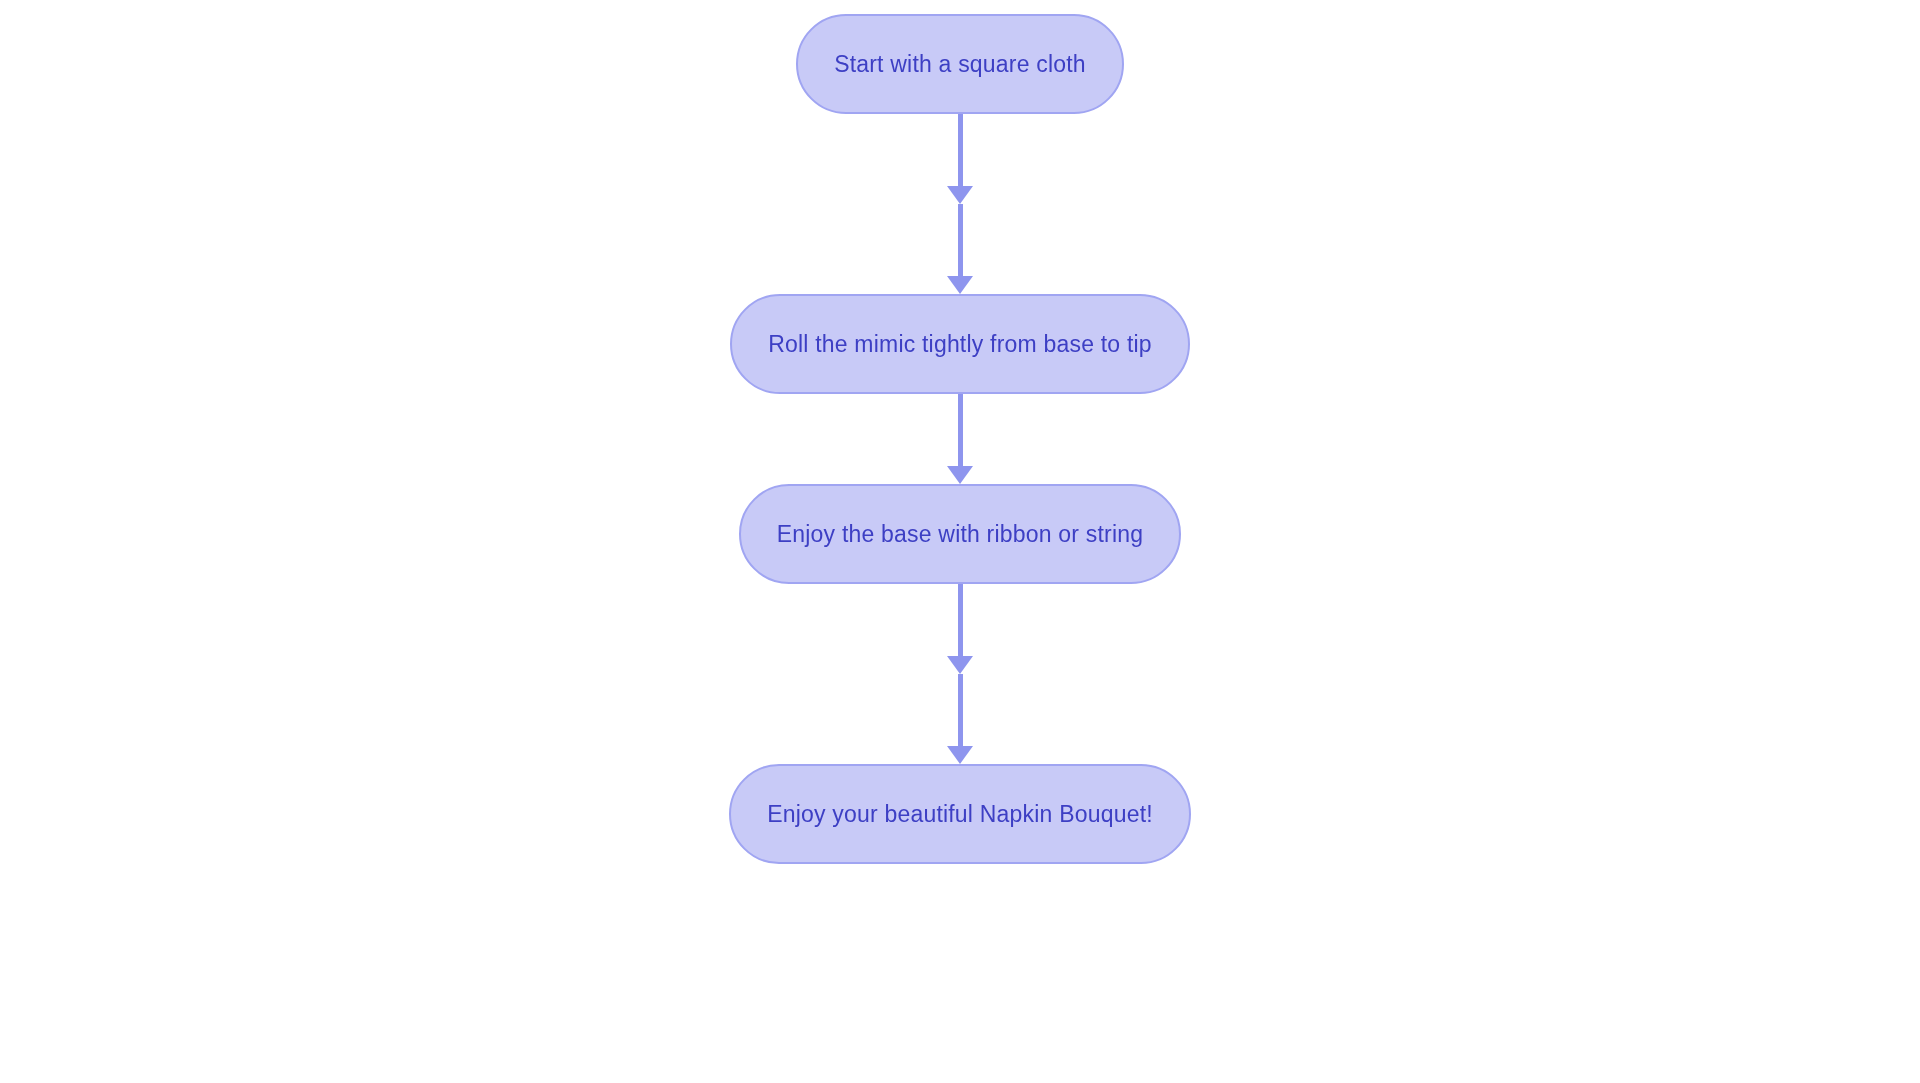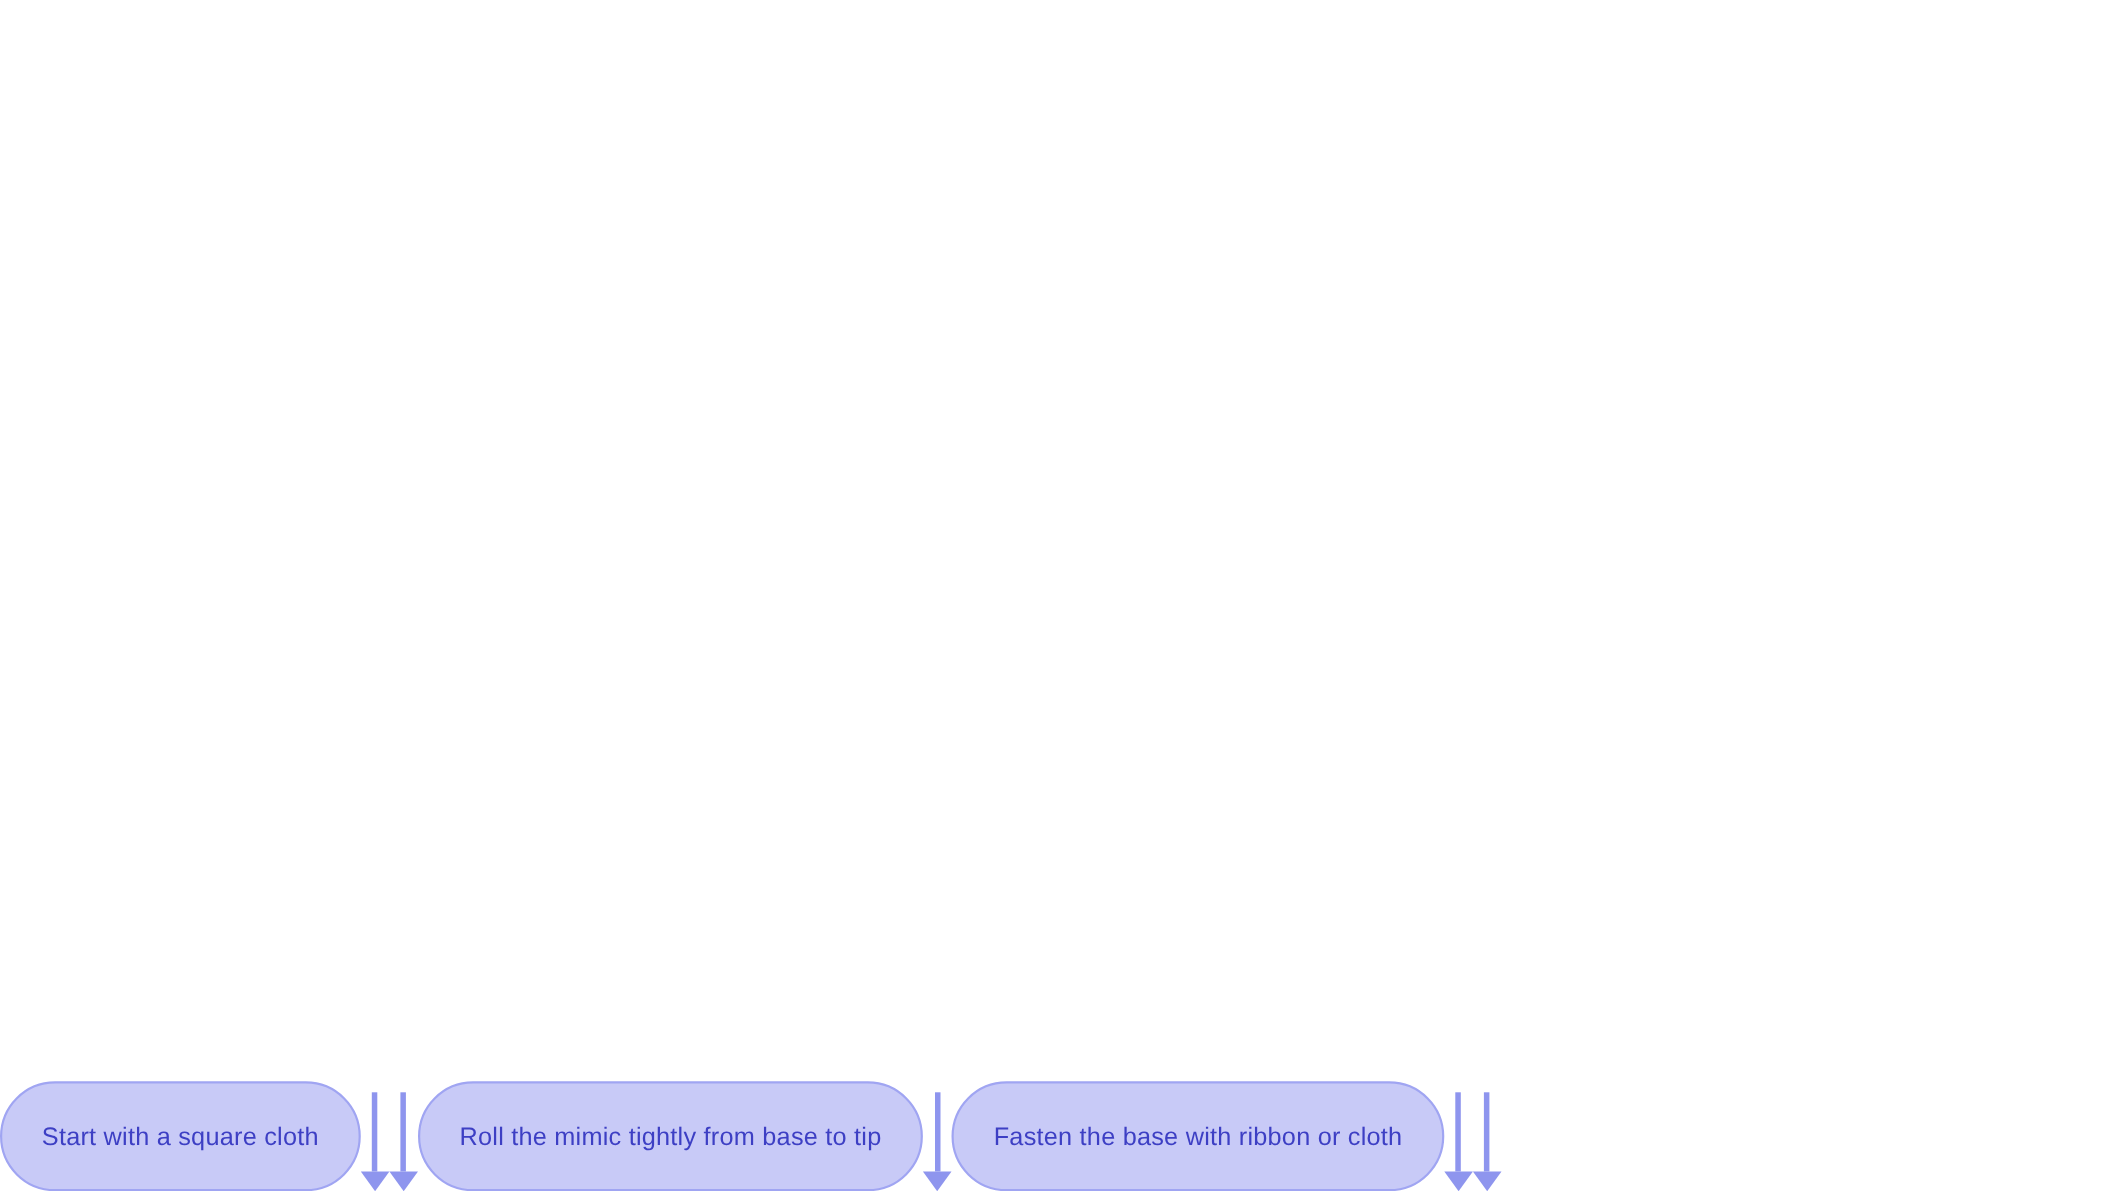--- a/index.html
+++ b/index.html
@@ -8,22 +8,22 @@
     background: #ffffff;
     width: 1920px;
     height: 1083px;
     overflow: hidden;
     font-family: "Liberation Sans", sans-serif;
   }
   .canvas {
     width: 1920px;
     height: 1083px;
     display: flex;
-    flex-direction: row;
-    align-items: flex-end;
+    flex-direction: column;
+    align-items: center;
     padding-top: 14px;
     box-sizing: border-box;
   }
   .node {
     height: 100px;
     border-radius: 50px;
     background: var(--node-fill, #c8caf7);
     border: 2px solid var(--node-border, #a0a5f2);
     color: var(--node-text, #3d3fc4);
     display: flex;
@@ -82,27 +82,30 @@
   <div class="node">
     <span class="node-label">Roll the mimic tightly from base to tip</span>
   </div>
 
   <div class="arrow">
     <div class="arrow-line"></div>
     <div class="arrow-head"></div>
   </div>
 
   <div class="node">
-    <span class="node-label">Fasten the base with ribbon or cloth</span>
+    <span class="node-label">Enjoy the base with ribbon or string</span>
   </div>
 
   <div class="arrow">
     <div class="arrow-line"></div>
     <div class="arrow-head"></div>
   </div>
 
 
   <div class="arrow">
     <div class="arrow-line"></div>
     <div class="arrow-head"></div>
   </div>
 
+  <div class="node">
+    <span class="node-label">Enjoy your beautiful Napkin Bouquet!</span>
+  </div>
 </div>
 
 </body></html>

